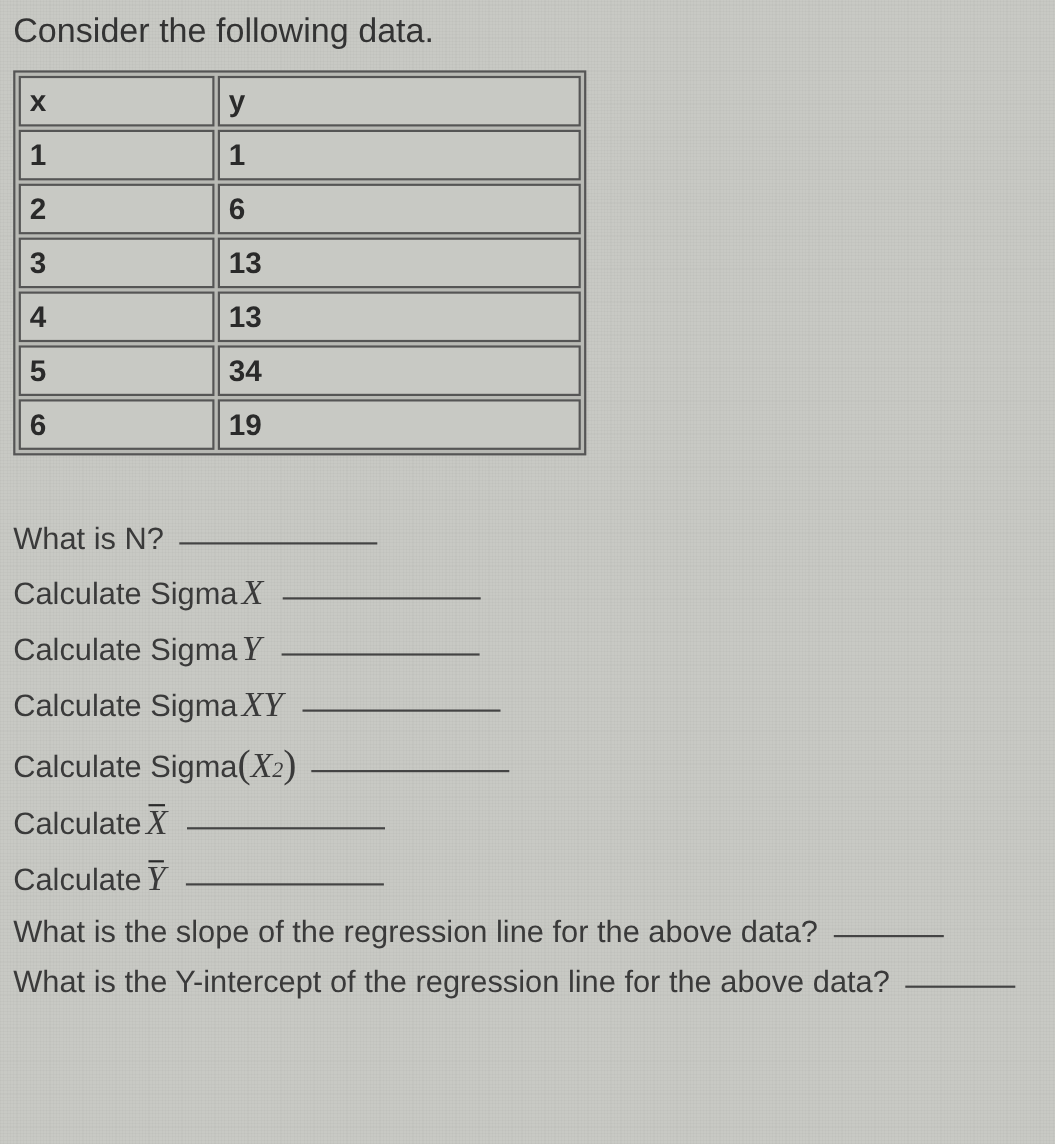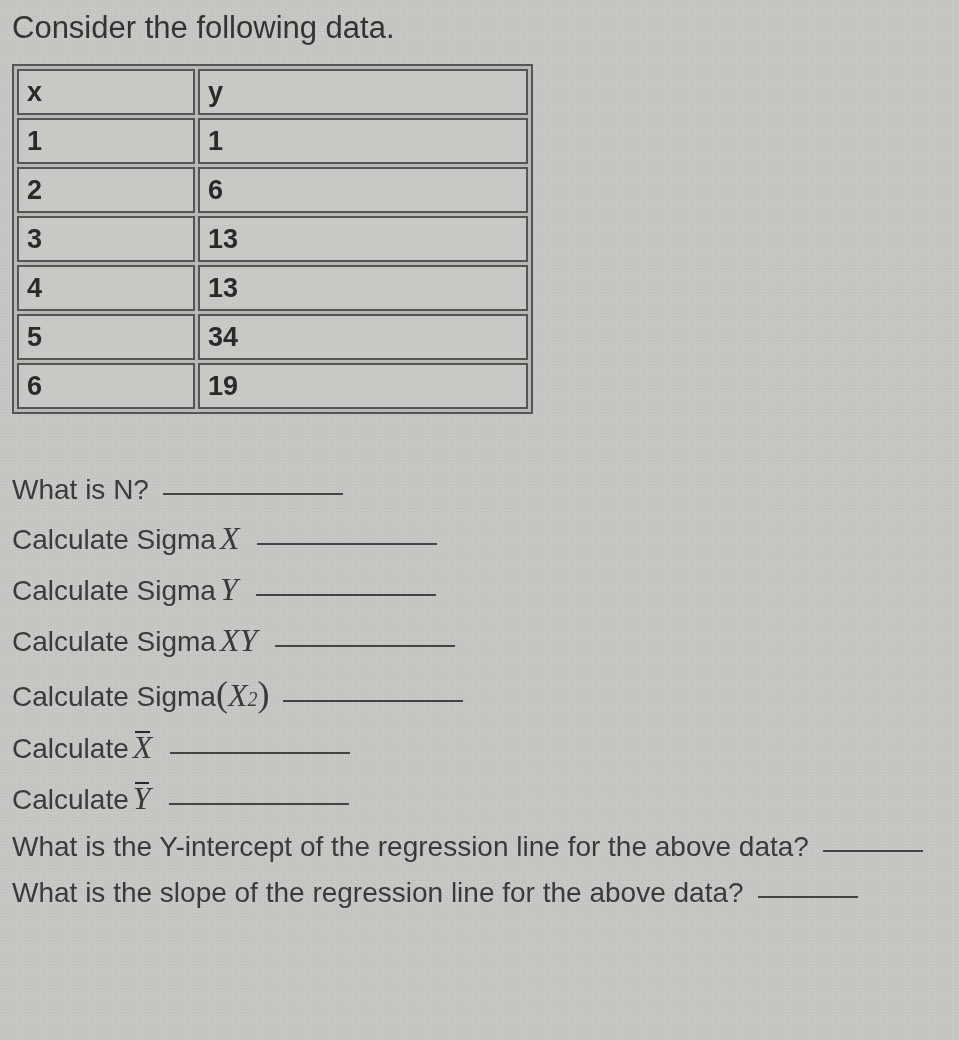--- a/index.html
+++ b/index.html
@@ -182,22 +182,22 @@
     <span class="blank"></span>
   </div>
 
   <div class="q-line">
     <span>Calculate</span>
     <span class="overbar">Y</span>
     <span class="blank"></span>
   </div>
 
   <div class="q-line">
+    <span>What is the slope of the regression line for the above data?</span>
+    <span class="blank blank-short"></span>
+  </div>
+
+  <div class="q-line">
     <span>What is the Y-intercept of the regression line for the above data?</span>
     <span class="blank blank-short"></span>
   </div>
 
-  <div class="q-line">
-    <span>What is the slope of the regression line for the above data?</span>
-    <span class="blank blank-short"></span>
-  </div>
-
 </div>
 
 </body></html>

